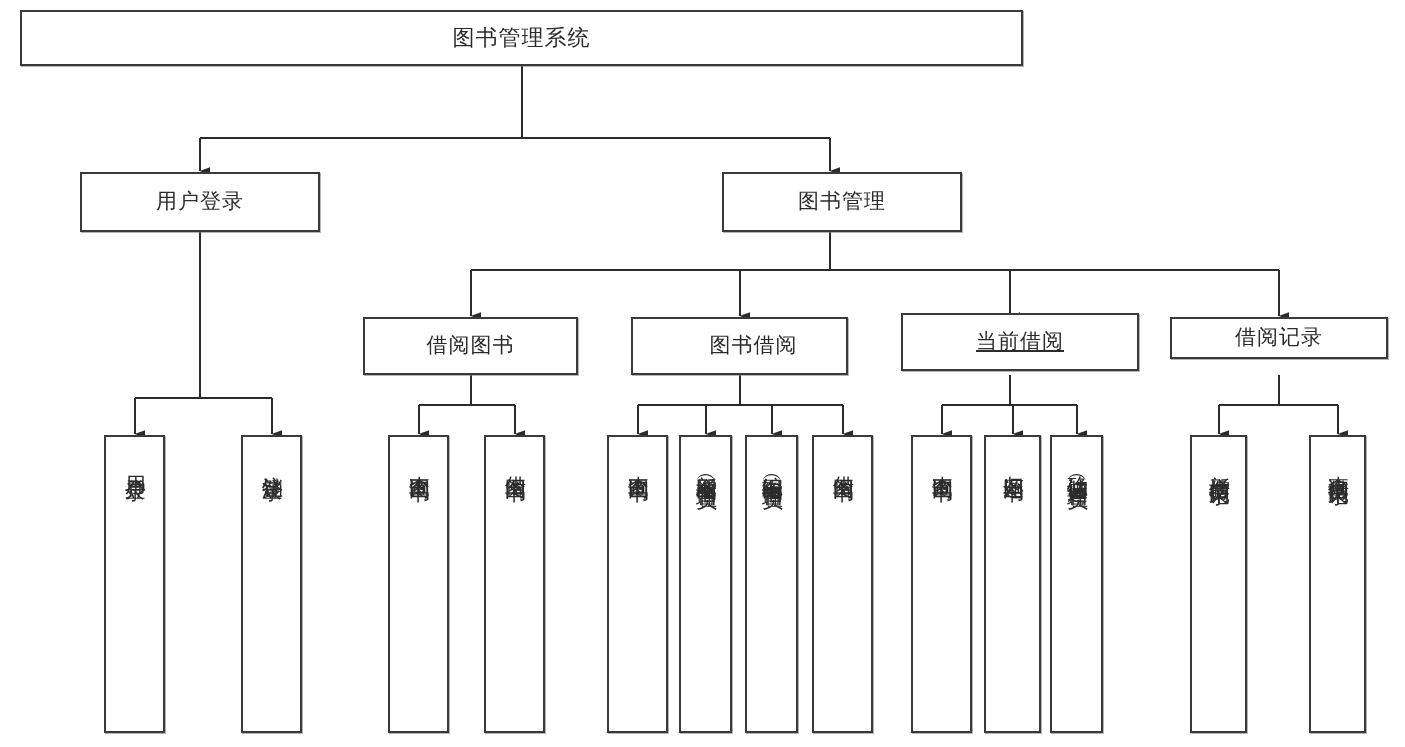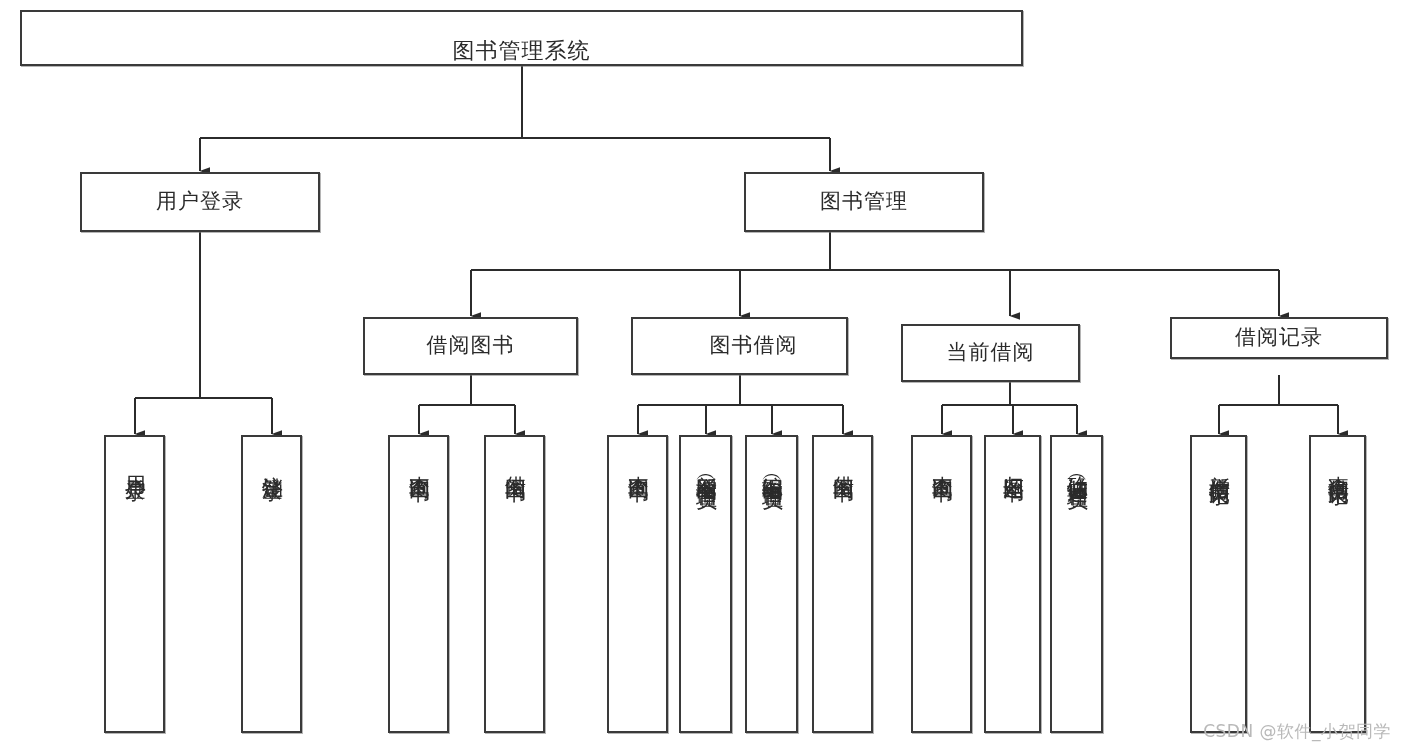--- a/index.html
+++ b/index.html
@@ -52,21 +52,20 @@
     writing-mode: vertical-rl;
     text-orientation: upright;
     font-size: 21px;
     line-height: 1.42;
     letter-spacing: 2px;
     white-space: nowrap;
     color: #2b2b2b;
   }
   .node.root {
     font-size: 22px;
-    align-items: flex-end;
   }
   .node-label {
     display: block;
     user-select: none;
   }
   #watermark {
     position: absolute;
     right: 14px;
     bottom: 4px;
     font-size: 17px;
@@ -124,30 +123,30 @@
       </g>
   </svg>
 
   <div id="node-layer">
       <div class="node horizontal root" style="left: 20px; top: 10px; width: 1003px; height: 56px;">
         <span class="node-label">图书管理系统</span>
       </div>
       <div class="node horizontal" style="left: 80px; top: 172px; width: 240px; height: 60px;">
         <span class="node-label">用户登录</span>
       </div>
-      <div class="node horizontal" style="left: 744px; top: 172px; width: 240px; height: 60px;">
+      <div class="node horizontal" style="left: 722px; top: 172px; width: 240px; height: 60px;">
         <span class="node-label">图书管理</span>
       </div>
       <div class="node horizontal" style="left: 363px; top: 317px; width: 215px; height: 58px;">
         <span class="node-label">借阅图书</span>
       </div>
       <div class="node horizontal" style="left: 631px; top: 317px; width: 217px; height: 58px; padding-left: 28px;">
         <span class="node-label">图书借阅</span>
       </div>
-      <div class="node horizontal" style="left: 901px; top: 324px; width: 179px; height: 58px;">
+      <div class="node horizontal" style="left: 901px; top: 313px; width: 238px; height: 58px; text-decoration: underline;">
         <span class="node-label">当前借阅</span>
       </div>
       <div class="node horizontal" style="left: 1170px; top: 317px; width: 218px; height: 42px;">
         <span class="node-label">借阅记录</span>
       </div>
       <div class="node vertical" style="left: 104px; top: 435px; width: 61px; height: 298px;">
         <span class="node-label">用户登录</span>
       </div>
       <div class="node vertical" style="left: 241px; top: 435px; width: 61px; height: 298px;">
         <span class="node-label">注销登录</span>
@@ -180,14 +179,13 @@
         <span class="node-label">确认归还（管理员）</span>
       </div>
       <div class="node vertical" style="left: 1190px; top: 435px; width: 57px; height: 298px;">
         <span class="node-label">新增借阅记录</span>
       </div>
       <div class="node vertical" style="left: 1309px; top: 435px; width: 57px; height: 298px;">
         <span class="node-label">查询借阅记录</span>
       </div>
     </div>
 
-  <div id="watermark">CSDN @软件_小贺同学</div>
 </div>
 
 </body></html>

